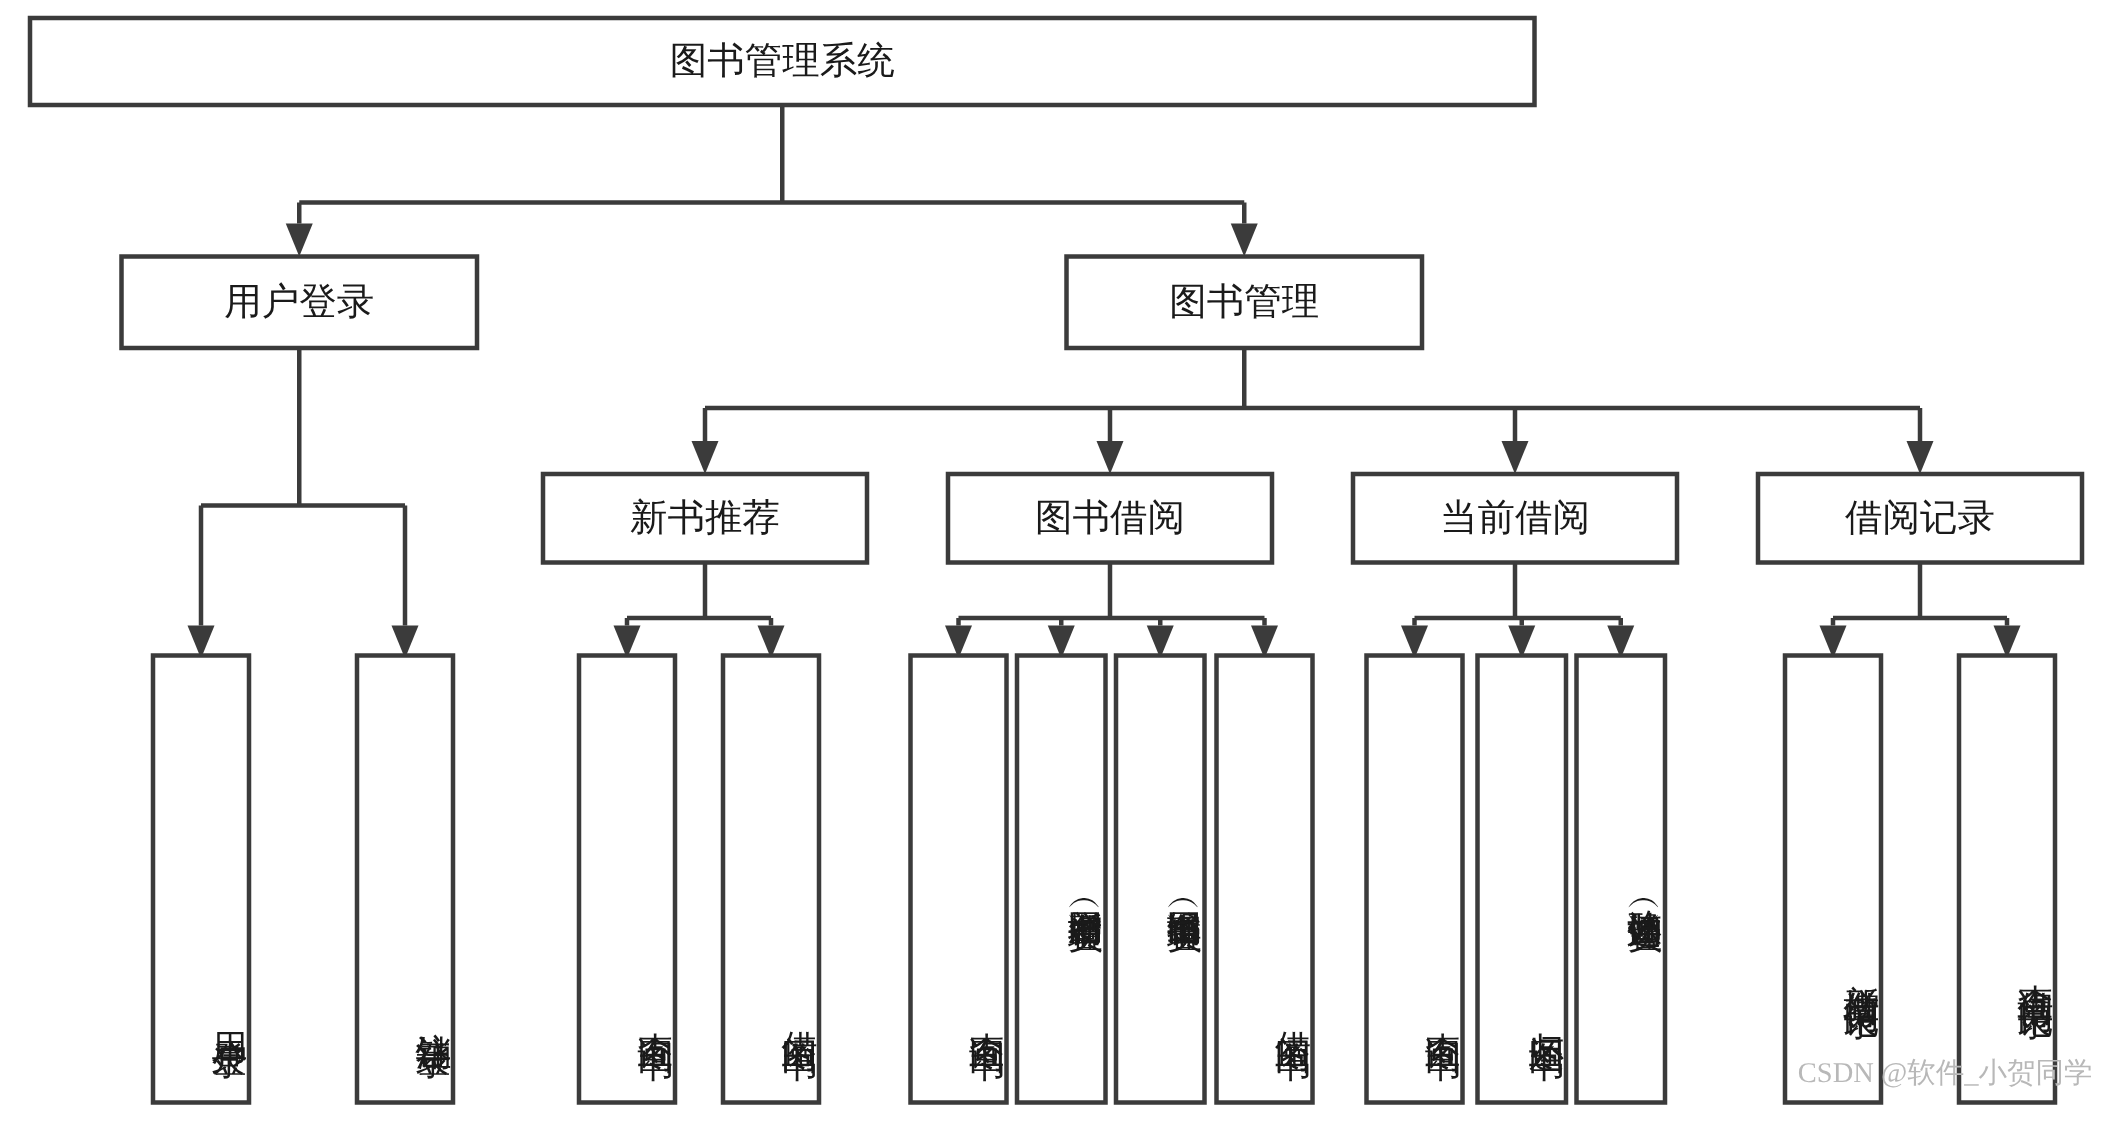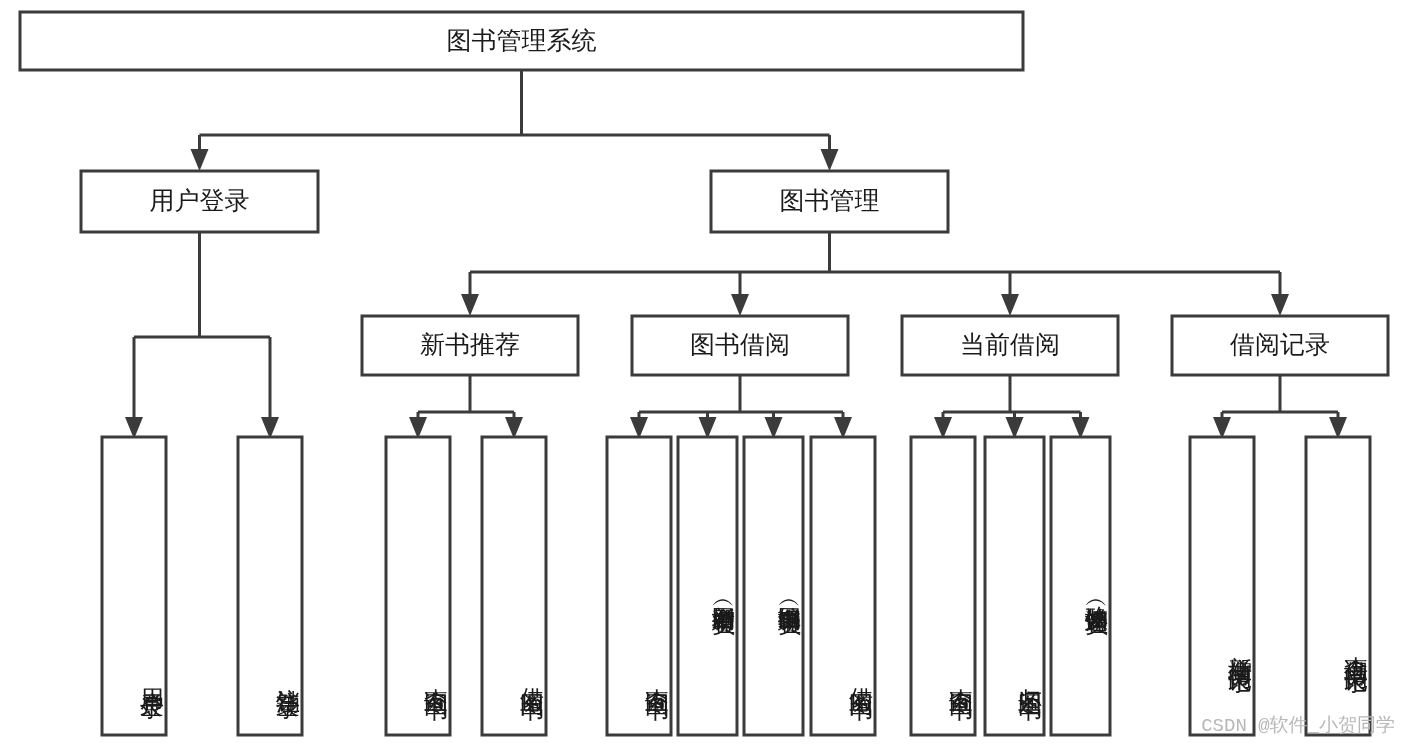--- a/index.html
+++ b/index.html
@@ -60,22 +60,22 @@
     font-size: 24px;
     line-height: 1.18;
     color: #1a1a1a;
     letter-spacing: 2px;
     white-space: nowrap;
     pointer-events: none;
   }
   .watermark {
     position: absolute;
     right: 10px;
-    bottom: 9px;
-    font-family: Liberation Mono, monospace;
+    bottom: 19px;
+    font-family: Liberation Serif, serif;
     font-size: 19px;
     color: #b8b8b8;
     white-space: nowrap;
     user-select: none;
   }
 </style>
 </head>
 <body>
 
 <div id="diagram-root">

